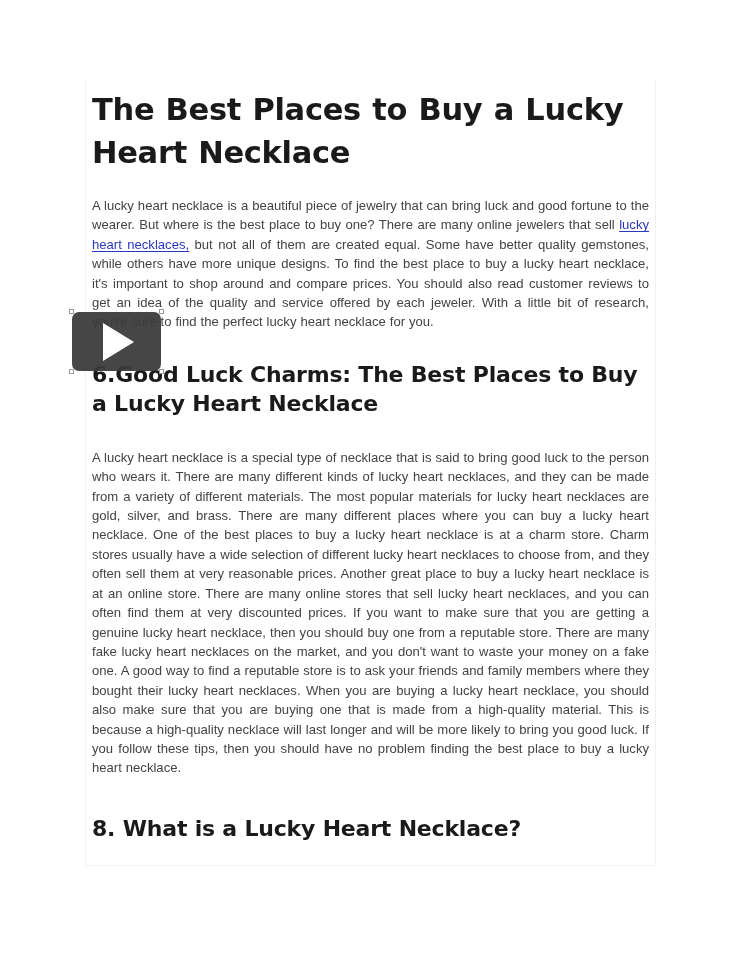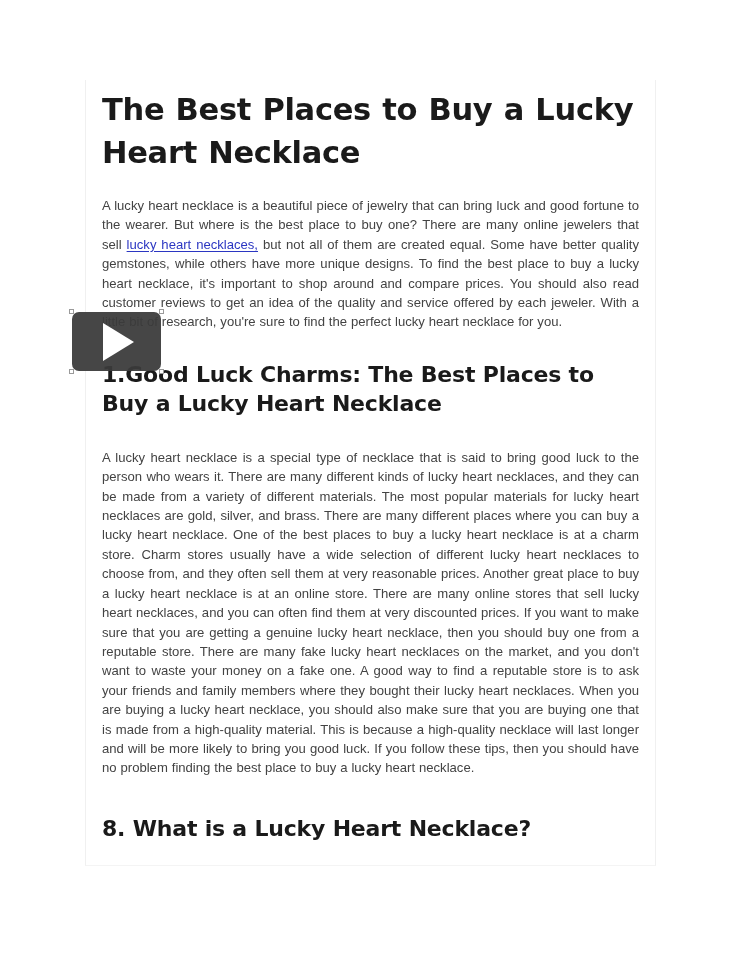--- a/index.html
+++ b/index.html
@@ -29,21 +29,21 @@
   .text-frame {
     position: absolute;
     left: 85px;
     top: 80px;
     width: 571px;
     height: 786px;
     border-left: 1px solid #f0f0f0;
     border-right: 1px solid #f0f0f0;
     border-bottom: 1px solid #f4f4f4;
     box-sizing: border-box;
-    padding: 0 16px;
+    padding: 0 6px;
   }
 
   .doc-title {
     margin: 0;
     padding: 8px 0 0 0;
     font-family: "DejaVu Sans", sans-serif;
     font-size: 30.5px;
     font-weight: bold;
     line-height: 43px;
     letter-spacing: -0.3px;
@@ -144,21 +144,21 @@
 <body>
 
 <div class="page">
 
   <div class="text-frame">
 
     <h1 class="doc-title">The Best Places to Buy a Lucky Heart Necklace</h1>
 
     <p class="body-par par-intro"><span>A lucky heart necklace is a beautiful piece of jewelry that can bring luck and good fortune to the wearer. But where is the best place to buy one? There are many online jewelers that sell </span><a class="doc-link" href="#">lucky heart necklaces,</a><span> but not all of them are created equal. Some have better quality gemstones, while others have more unique designs. To find the best place to buy a lucky heart necklace, it's important to shop around and compare prices. You should also read customer reviews to get an idea of the quality and service offered by each jeweler. With a little bit of research, you're sure to find the perfect lucky heart necklace for you.</span></p>
 
-    <h2 class="section-heading heading-1">1.Good Luck Charms: The Best Places to Buy a Lucky Heart Necklace</h2>
+    <h2 class="section-heading heading-1">6.Good Luck Charms: The Best Places to Buy a Lucky Heart Necklace</h2>
 
     <p class="body-par par-main">A lucky heart necklace is a special type of necklace that is said to bring good luck to the person who wears it. There are many different kinds of lucky heart necklaces, and they can be made from a variety of different materials. The most popular materials for lucky heart necklaces are gold, silver, and brass. There are many different places where you can buy a lucky heart necklace. One of the best places to buy a lucky heart necklace is at a charm store. Charm stores usually have a wide selection of different lucky heart necklaces to choose from, and they often sell them at very reasonable prices. Another great place to buy a lucky heart necklace is at an online store. There are many online stores that sell lucky heart necklaces, and you can often find them at very discounted prices. If you want to make sure that you are getting a genuine lucky heart necklace, then you should buy one from a reputable store. There are many fake lucky heart necklaces on the market, and you don't want to waste your money on a fake one. A good way to find a reputable store is to ask your friends and family members where they bought their lucky heart necklaces. When you are buying a lucky heart necklace, you should also make sure that you are buying one that is made from a high-quality material. This is because a high-quality necklace will last longer and will be more likely to bring you good luck. If you follow these tips, then you should have no problem finding the best place to buy a lucky heart necklace.</p>
 
     <h2 class="section-heading heading-2">8. What is a Lucky Heart Necklace?</h2>
 
   </div>
 
   <div class="media-overlay">
     <div class="plate"></div>
     <div class="play-triangle"></div>

